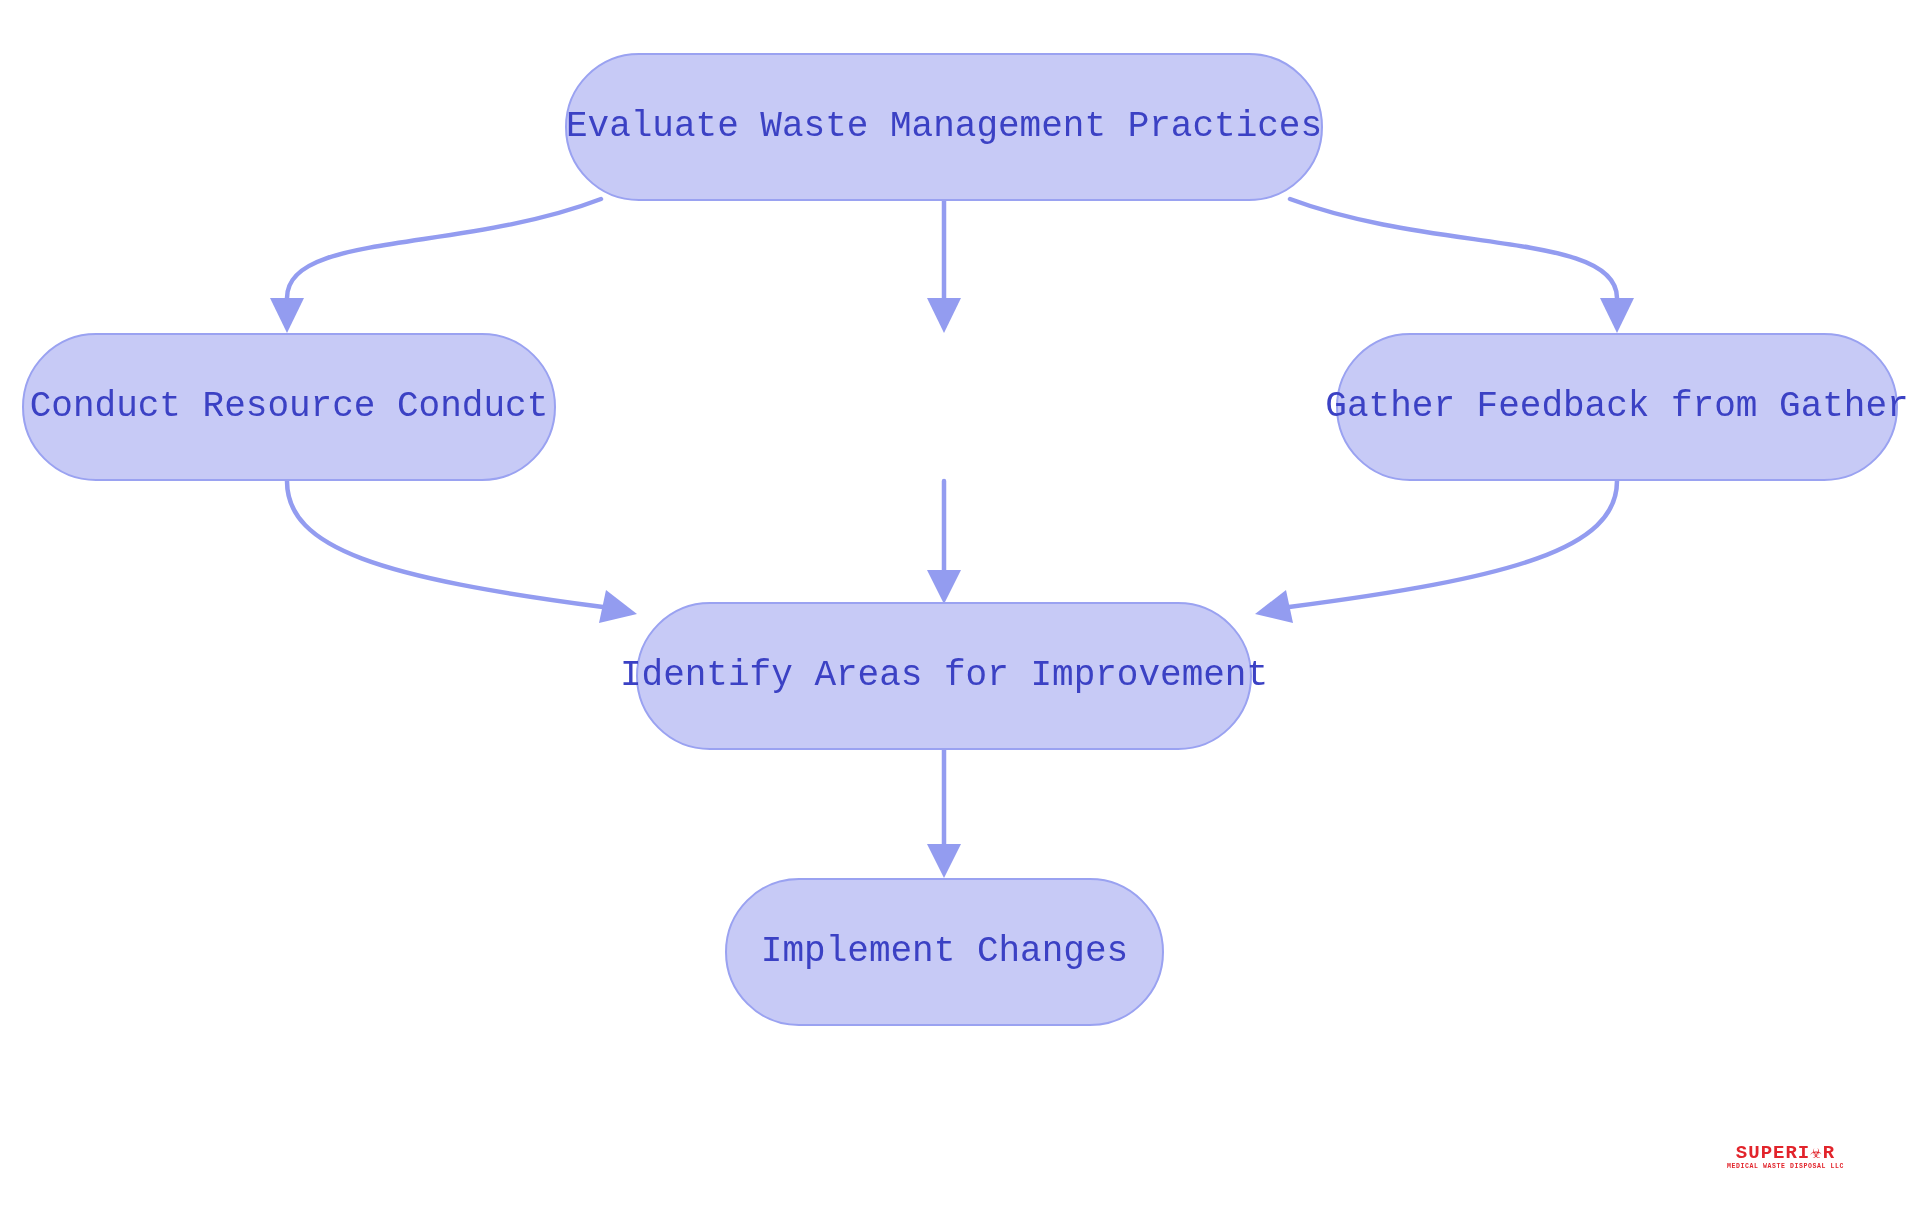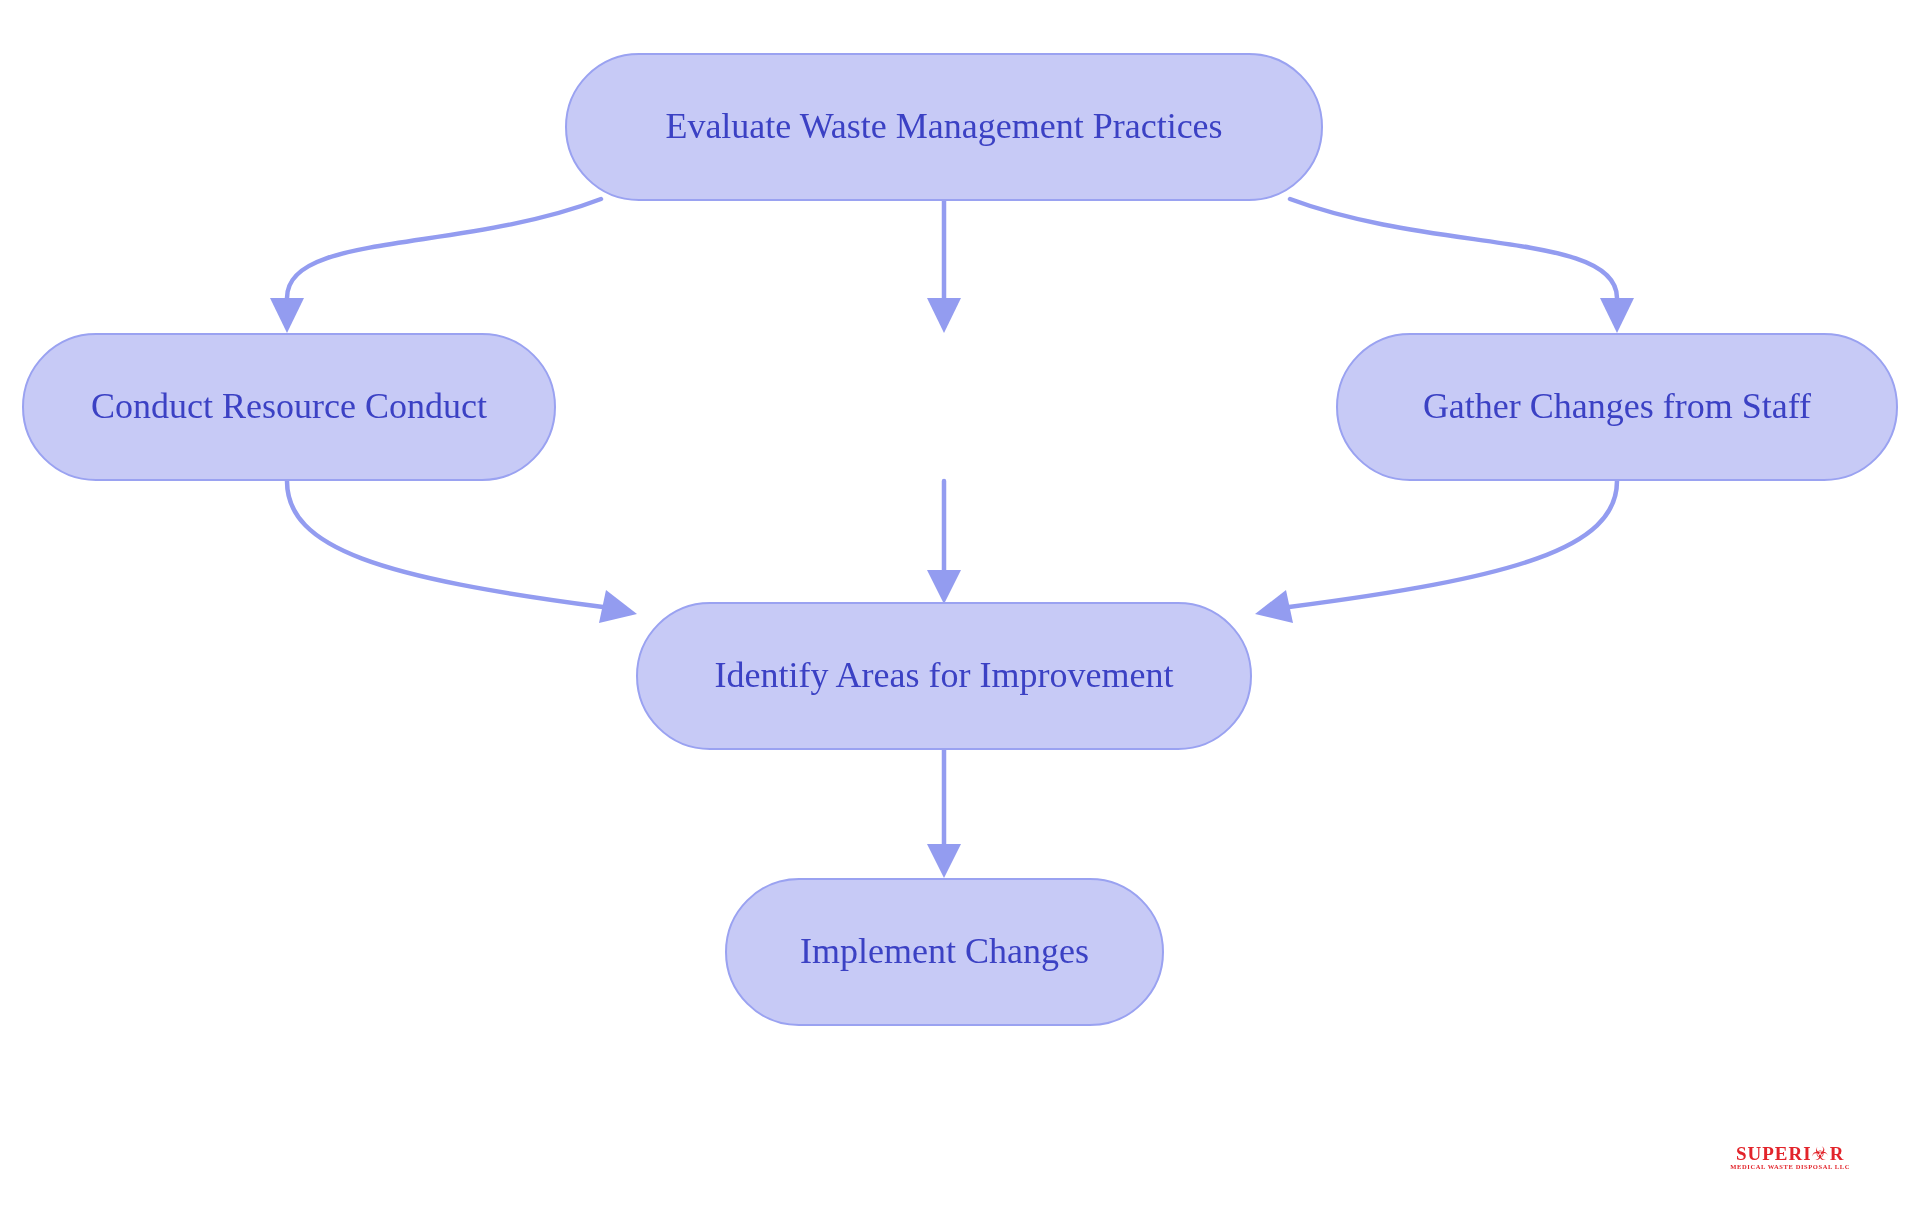--- a/index.html
+++ b/index.html
@@ -6,21 +6,21 @@
     margin: 0;
     padding: 0;
     background: #ffffff;
   }
   .canvas {
     position: relative;
     width: 1920px;
     height: 1215px;
     background: var(--background, #ffffff);
     overflow: hidden;
-    font-family: Liberation Serif, serif;
+    font-family: Liberation Mono, monospace;
   }
   svg.edges {
     position: absolute;
     left: 0;
     top: 0;
     width: 1920px;
     height: 1215px;
   }
   .edge path {
     fill: none;
@@ -49,21 +49,21 @@
   }
   .node-evaluate  { left: 565px;  top: 53px;  width: 758px; height: 148px; }
   .node-conduct   { left: 22px;   top: 333px; width: 534px; height: 148px; }
   .node-review    { left: 680px;  top: 333px; width: 529px; height: 148px; }
   .node-gather    { left: 1336px; top: 333px; width: 562px; height: 148px; }
   .node-identify  { left: 636px;  top: 602px; width: 616px; height: 148px; }
   .node-implement { left: 725px;  top: 878px; width: 439px; height: 148px; }
 
   .watermark {
     position: absolute;
-    right: 70px;
+    right: 76px;
     top: 1144px;
     text-align: center;
     color: var(--watermark, #e2242b);
     line-height: 1;
   }
   .wm-brand {
     font-size: 19px;
     font-weight: bold;
     letter-spacing: 1px;
     white-space: nowrap;
@@ -116,21 +116,21 @@
     </g>
   </svg>
 
   <div class="node node-evaluate">
     <span>Evaluate Waste Management Practices</span>
   </div>
   <div class="node node-conduct">
     <span>Conduct Resource Conduct</span>
   </div>
   <div class="node node-gather">
-    <span>Gather Changes from Staff</span>
+    <span>Gather Feedback from Gather</span>
   </div>
   <div class="node node-implement">
     <span>Implement Changes</span>
   </div>
   <div class="node node-identify">
     <span>Identify Areas for Improvement</span>
   </div>
 
   <div class="watermark">
     <div class="wm-brand">

